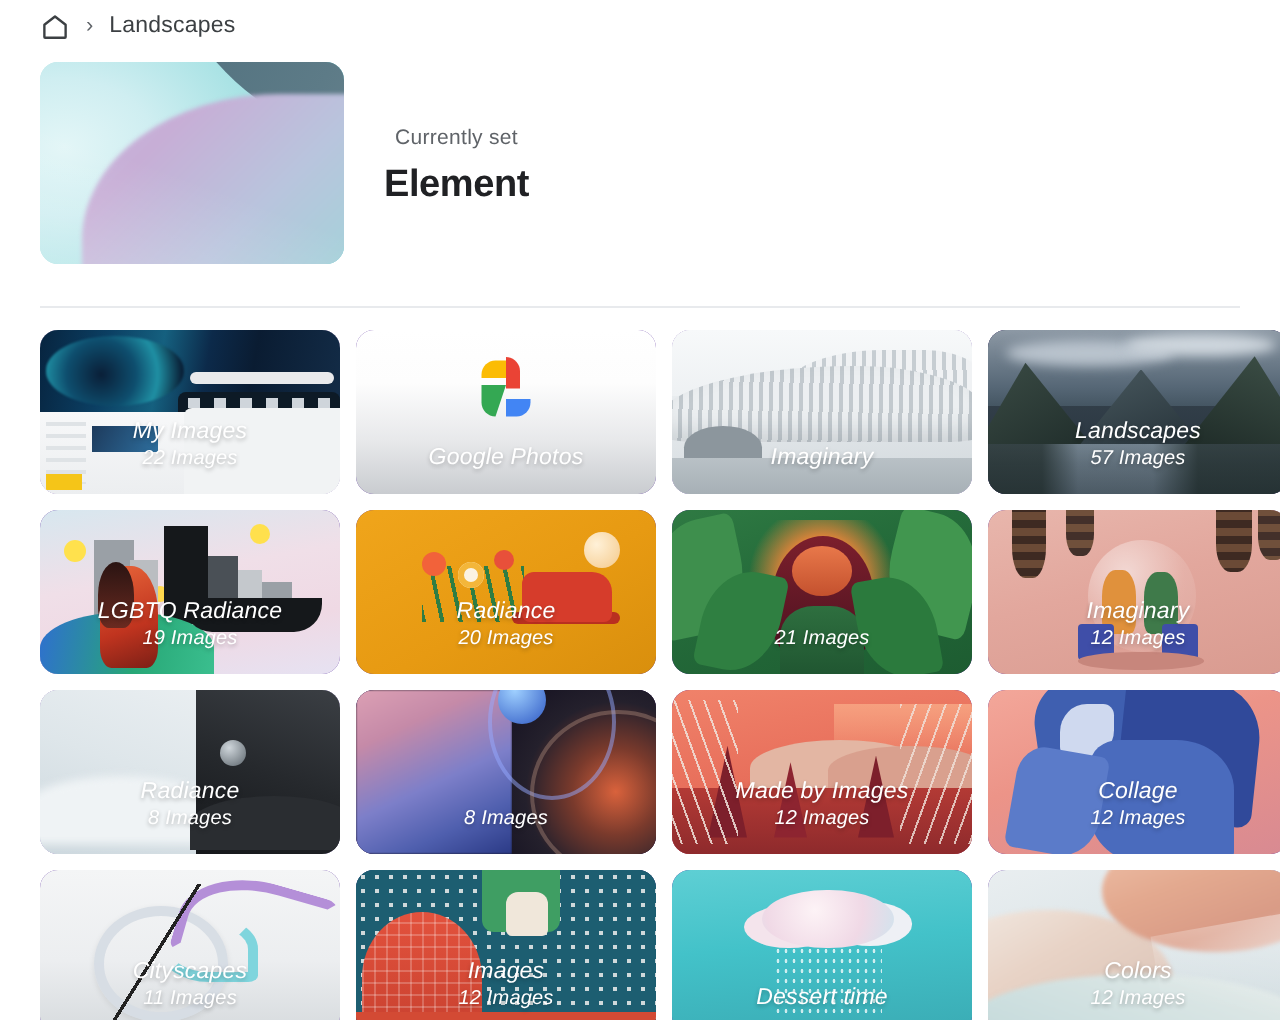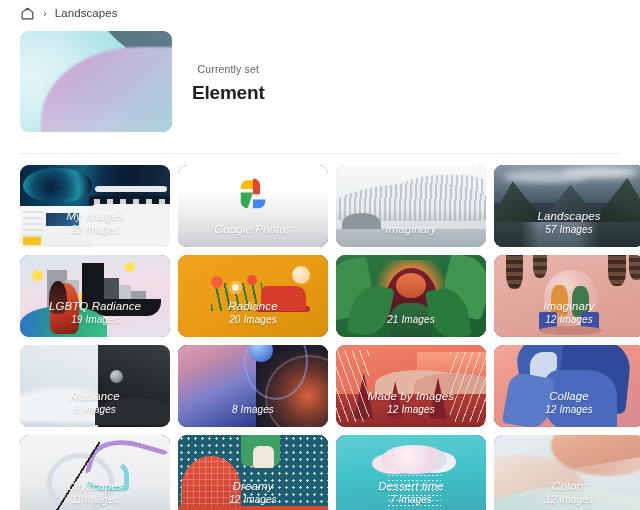--- a/index.html
+++ b/index.html
@@ -625,34 +625,33 @@
     <div class="card light">
       <div class="art art-leisure">
         <i class="dots"></i>
         <i class="green"></i>
         <i class="red"></i>
         <i class="redgrid"></i>
         <i class="hand"></i>
         <i class="base"></i>
       </div>
       <div class="card-caption">
-        <div class="card-title">Dreamy</div>
+        <div class="card-title">Images</div>
         <div class="card-count">12 Images</div>
       </div>
     </div>
     <div class="card light">
       <div class="art art-dessert">
         <i class="cloud2"></i>
         <i class="cloud3"></i>
         <i class="cloud"></i>
         <i class="rain"></i>
       </div>
       <div class="card-caption">
         <div class="card-title">Dessert time</div>
-        <div class="card-count">7 Images</div>
       </div>
     </div>
     <div class="card light">
       <div class="art art-colors">
         <i class="cool1"></i>
         <i class="warm1"></i>
         <i class="teal"></i>
         <i class="sheen"></i>
       </div>
       <div class="card-caption">

